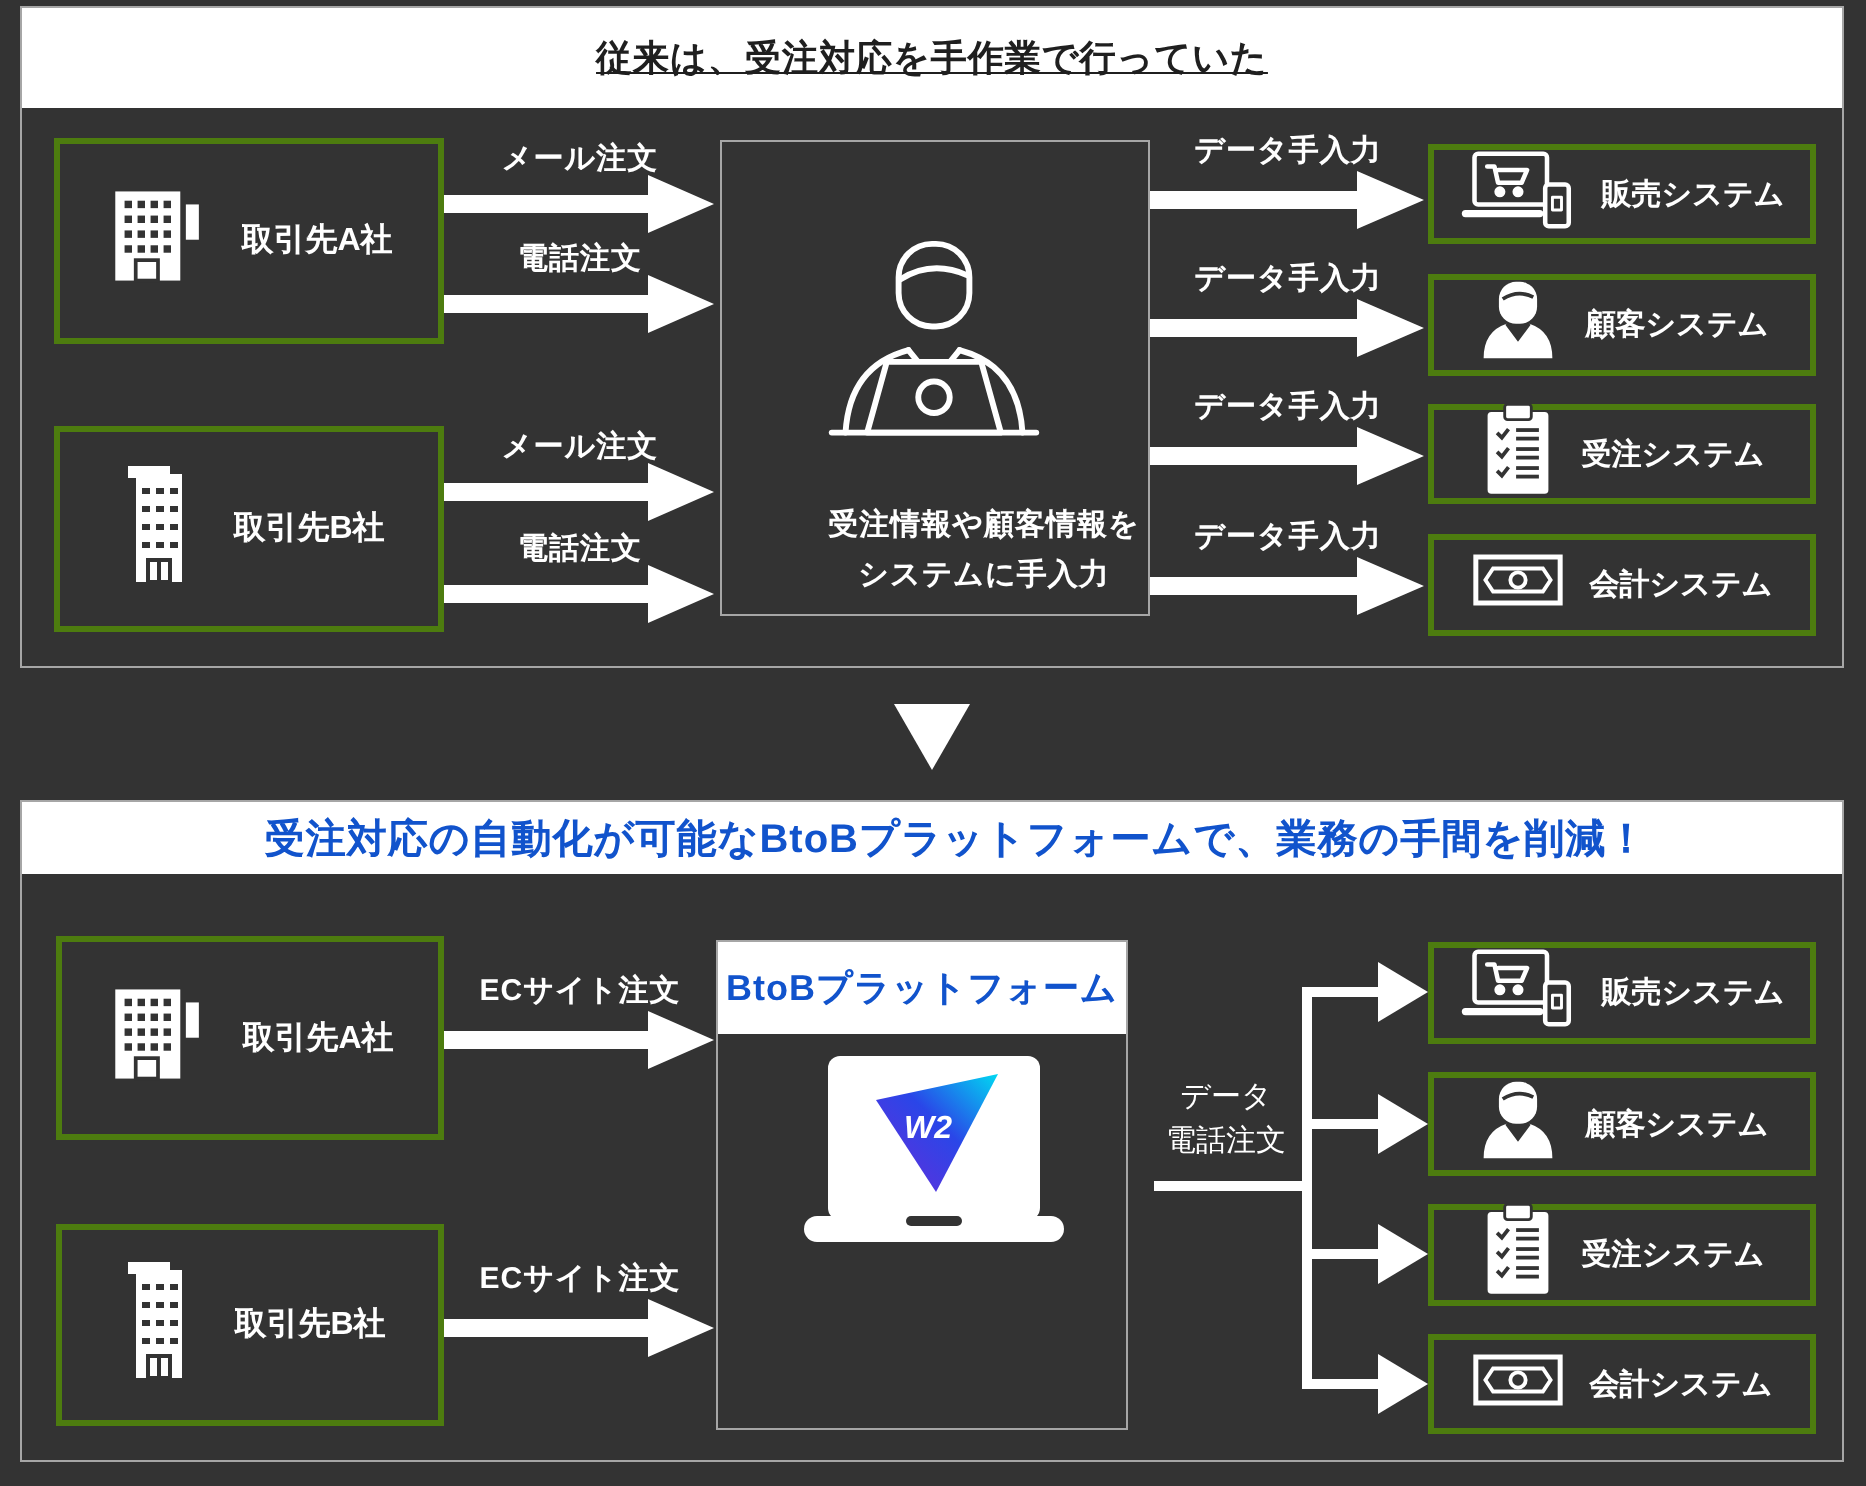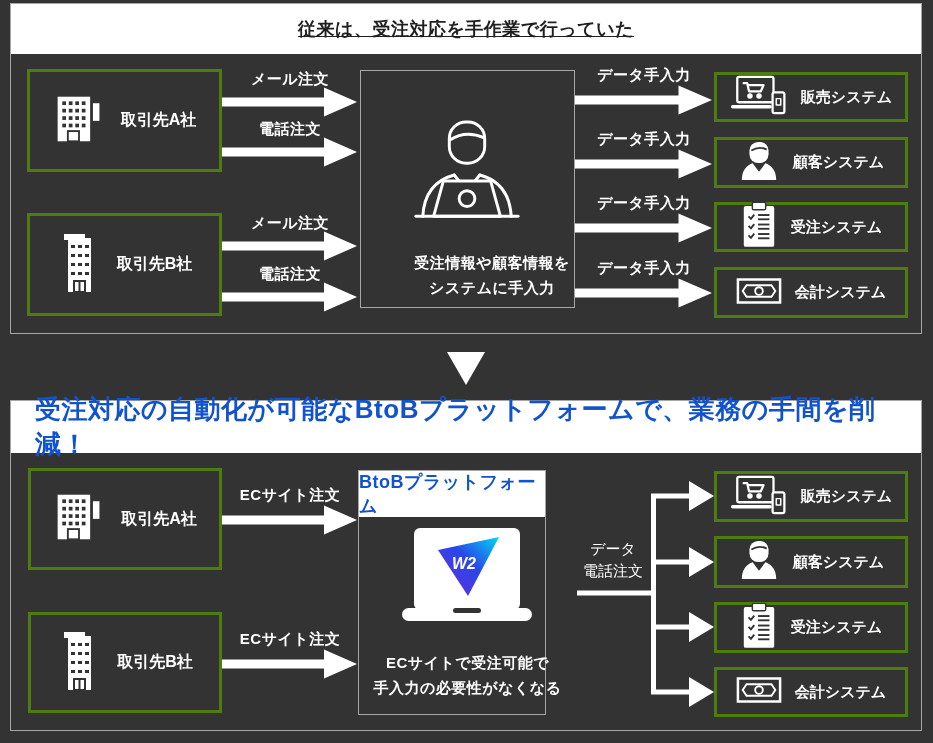--- a/index.html
+++ b/index.html
@@ -217,21 +217,21 @@
         <polygon points="11,8 37,8 41,14 37,20 11,20 7,14" stroke-width="2"></polygon>
         <circle cx="24" cy="14" r="4" stroke-width="2"></circle>
       </svg>
     </span>
     <span class="sys-label">会計システム</span>
   </div>
 
   <div class="abs tri-down" style="left:447px;top:352px;"></div>
 
   <div class="abs panel" style="left:10px;top:400px;width:912px;height:331px;">
-    <div class="panel-header blue" style="height:52px;font-size:26px;padding-left:24px;">
+    <div class="panel-header blue" style="height:36px;font-size:20px;padding-left:24px;">
       <span>受注対応の自動化が可能なBtoBプラットフォームで、業務の手間を削減！</span>
     </div>
   </div>
 
   <div class="abs node-box" style="left:28px;top:468px;width:194px;height:102px;">
     <span>
       <svg width="52" height="52" viewBox="0 0 56 52">
         <rect x="5" y="2" width="35" height="48" fill="#ffffff"></rect>
         <g fill="#333333">
           <rect x="10" y="7" width="4" height="4"></rect>
@@ -286,45 +286,41 @@
 
   <div class="abs arrow-label" style="left:222px;top:486px;width:136px;">ECサイト注文</div>
   <svg class="abs block-arrow" style="left:222px;top:505px;" width="136" height="30" viewBox="0 0 136 30" preserveAspectRatio="none">
     <polygon points="0,10.5 102,10.5 102,0.5 135,15 102,29.5 102,19.5 0,19.5" fill="#ffffff"></polygon>
   </svg>
   <div class="abs arrow-label" style="left:222px;top:630px;width:136px;">ECサイト注文</div>
   <svg class="abs block-arrow" style="left:222px;top:649px;" width="136" height="30" viewBox="0 0 136 30" preserveAspectRatio="none">
     <polygon points="0,10.5 102,10.5 102,0.5 135,15 102,29.5 102,19.5 0,19.5" fill="#ffffff"></polygon>
   </svg>
 
-  <div class="abs panel" style="left:358px;top:470px;width:188px;height:245px;">
+  <div class="abs panel" style="left:358px;top:470px;width:206px;height:245px;">
     <div class="platform-header">
       <span>BtoBプラットフォーム</span>
     </div>
   </div>
   <div class="abs" style="left:402px;top:528px;font-style:italic;">
     <svg width="130" height="102" viewBox="0 0 130 102">
       <defs>
         <linearGradient id="w2grad" x1="0" y1="1" x2="1" y2="0">
           <stop offset="0" stop-color="#6a2bd9"></stop>
           <stop offset="0.55" stop-color="#2a46e8"></stop>
           <stop offset="1" stop-color="#00d9f2"></stop>
         </linearGradient>
       </defs>
       <rect x="12" y="0" width="106" height="82" rx="6" fill="#ffffff"></rect>
       <polygon points="36,22 97,9 66,68" fill="url(#w2grad)"></polygon>
       <text x="62" y="41" text-anchor="middle" font-family="Liberation Sans, DejaVu Sans, sans-serif" font-weight="bold" font-size="16" fill="#ffffff">W2</text>
       <rect x="0" y="80" width="130" height="13" rx="6.5" fill="#ffffff"></rect>
       <rect x="51" y="80" width="28" height="5" rx="2.5" fill="#333333"></rect>
     </svg>
   </div>
-  <div class="abs caption" style="left:358px;top:650px;width:219px;">
-    <div>ECサイトで受注可能で</div>
-    <div>手入力の必要性がなくなる</div>
-  </div>
 
   <svg class="abs" style="left:577px;top:460px;" width="137" height="260" viewBox="0 0 137 260">
     <g stroke="#ffffff" stroke-width="5" fill="none">
       <line x1="0" y1="133" x2="79" y2="133"></line>
       <line x1="76.5" y1="36" x2="76.5" y2="232"></line>
       <line x1="74" y1="36" x2="114" y2="36"></line>
       <line x1="74" y1="102" x2="114" y2="102"></line>
       <line x1="74" y1="167" x2="114" y2="167"></line>
       <line x1="74" y1="232" x2="114" y2="232"></line>
     </g>

